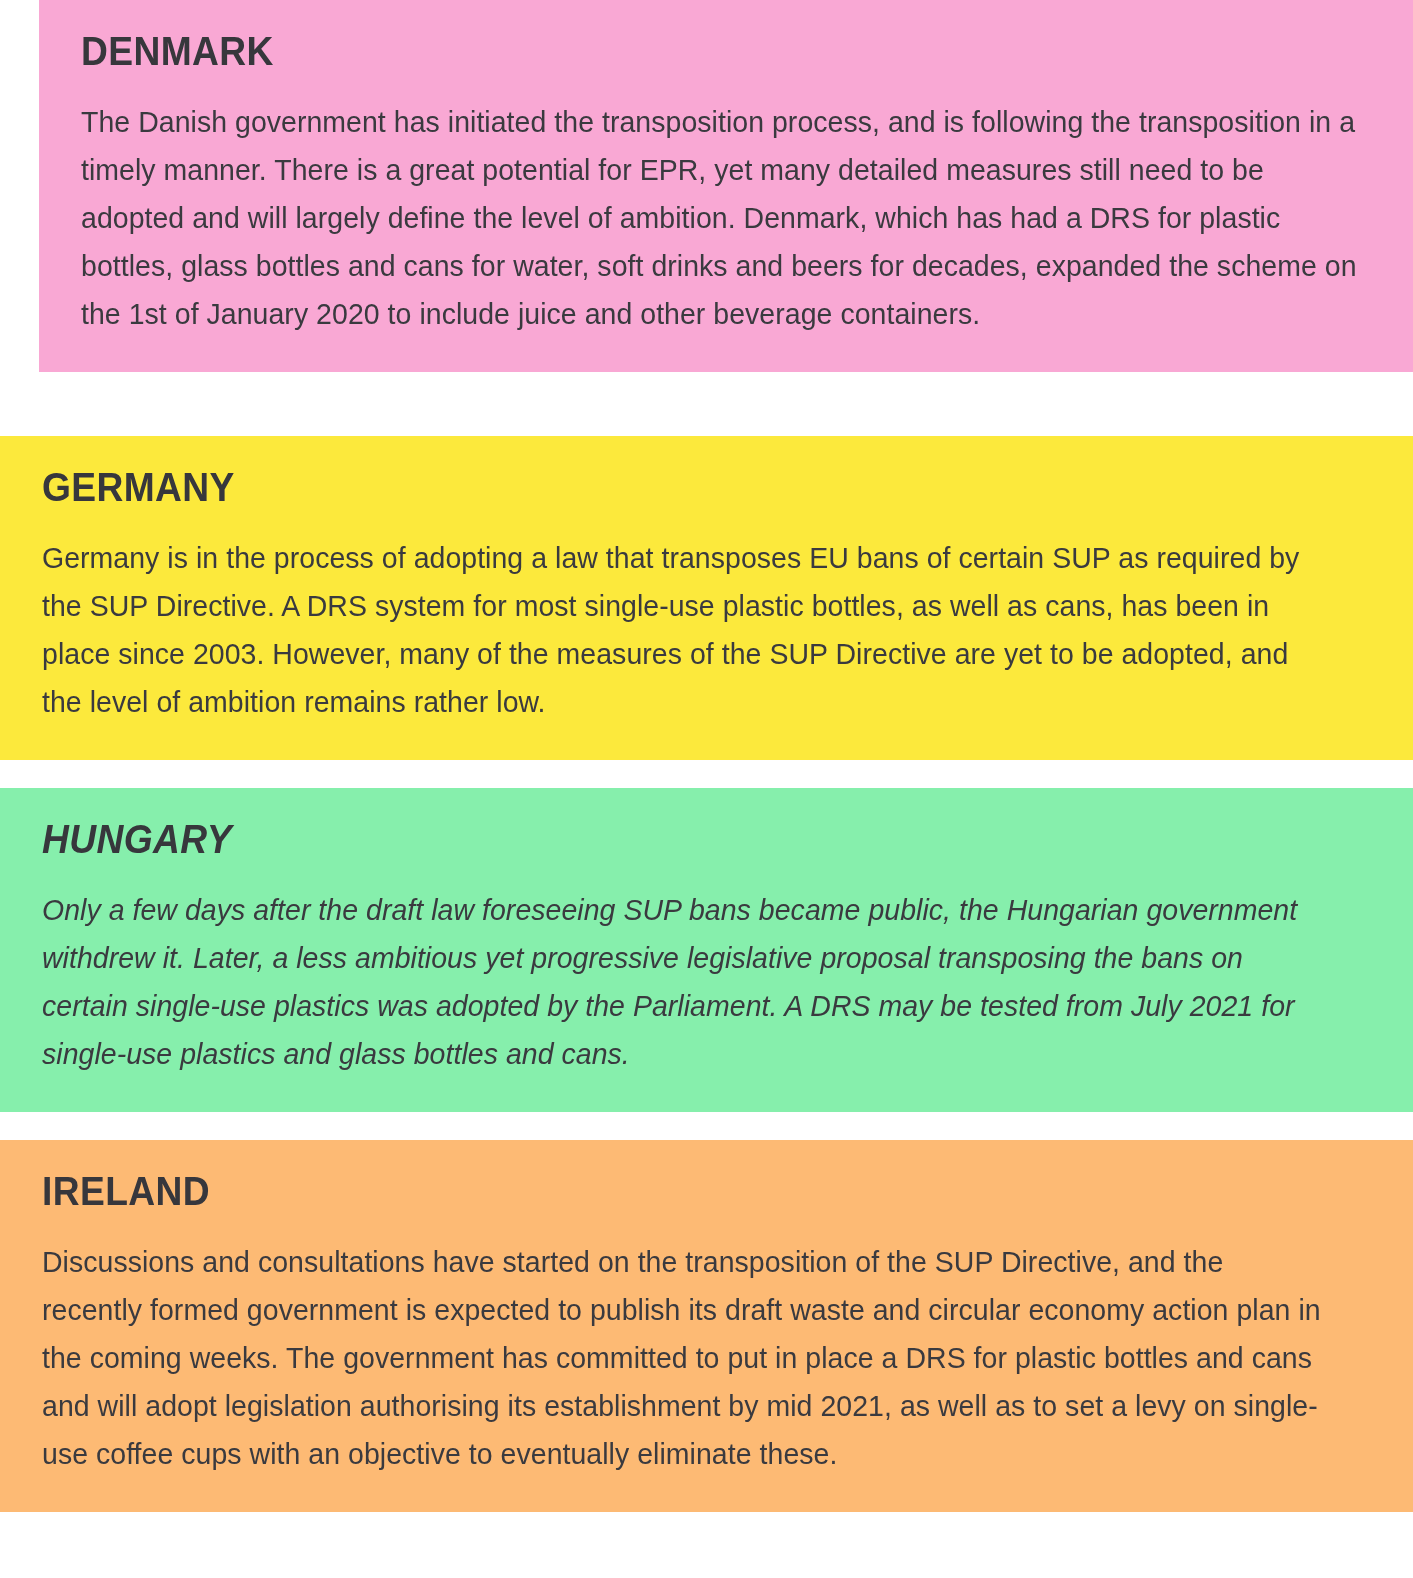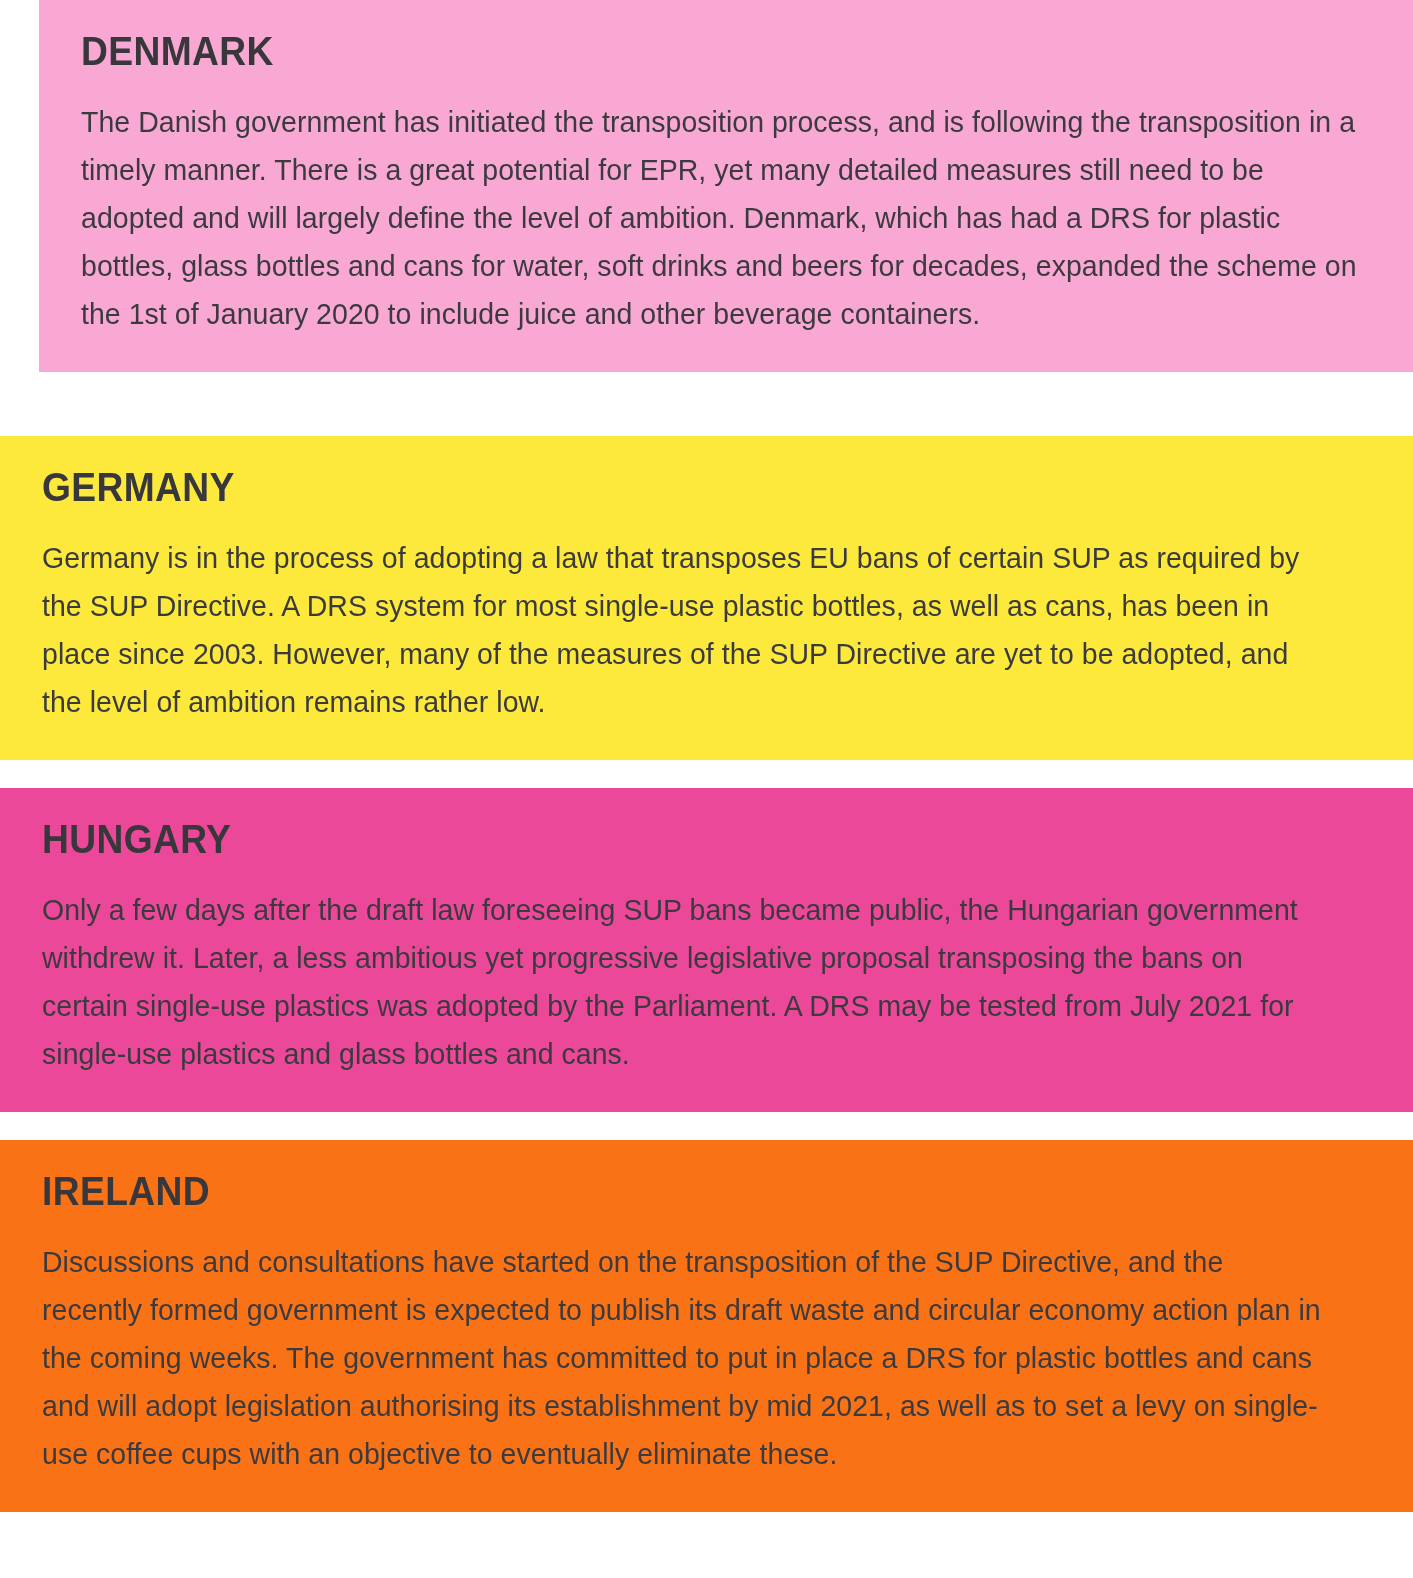--- a/index.html
+++ b/index.html
@@ -63,23 +63,23 @@
   <section class="card" style="background: #f9a8d4; margin-left: 39px;">
     <h2 class="card-title" style="color: rgb(55, 55, 60);">DENMARK</h2>
     <p class="card-body" style="color: rgb(58, 58, 63);">The Danish government has initiated the transposition process, and is following the transposition in a timely manner. There is a great potential for EPR, yet many detailed measures still need to be adopted and will largely define the level of ambition. Denmark, which has had a DRS for plastic bottles, glass bottles and cans for water, soft drinks and beers for decades, expanded the scheme on the 1st of January 2020 to include juice and other beverage containers.</p>
   </section>
 
   <section class="card" style="background: rgb(252, 233, 60); margin-top: 36px;">
     <h2 class="card-title" style="color: rgb(55, 55, 60);">GERMANY</h2>
     <p class="card-body" style="color: rgb(58, 58, 63);">Germany is in the process of adopting a law that transposes EU bans of certain SUP as required by the SUP Directive. A DRS system for most single-use plastic bottles, as well as cans, has been in place since 2003. However, many of the measures of the SUP Directive are yet to be adopted, and the level of ambition remains rather low.</p>
   </section>
 
-  <section class="card" style="background: #ec4899;">
+  <section class="card" style="background: #86efac; font-style: italic;">
     <h2 class="card-title" style="color: rgb(55, 55, 60);">HUNGARY</h2>
     <p class="card-body" style="color: rgb(58, 58, 63);">Only a few days after the draft law foreseeing SUP bans became public, the Hungarian government withdrew it. Later, a less ambitious yet progressive legislative proposal transposing the bans on certain single-use plastics was adopted by the Parliament. A DRS may be tested from July 2021 for single-use plastics and glass bottles and cans.</p>
   </section>
 
-  <section class="card" style="background: #f97316;">
+  <section class="card" style="background: #fdba74;">
     <h2 class="card-title" style="color: rgb(55, 55, 60);">IRELAND</h2>
     <p class="card-body" style="color: rgb(58, 58, 63);">Discussions and consultations have started on the transposition of the SUP Directive, and the recently formed government is expected to publish its draft waste and circular economy action plan in the coming weeks. The government has committed to put in place a DRS for plastic bottles and cans and will adopt legislation authorising its establishment by mid 2021, as well as to set a levy on single-use coffee cups with an objective to eventually eliminate these.</p>
   </section>
 
 </div>
 
 </body></html>

